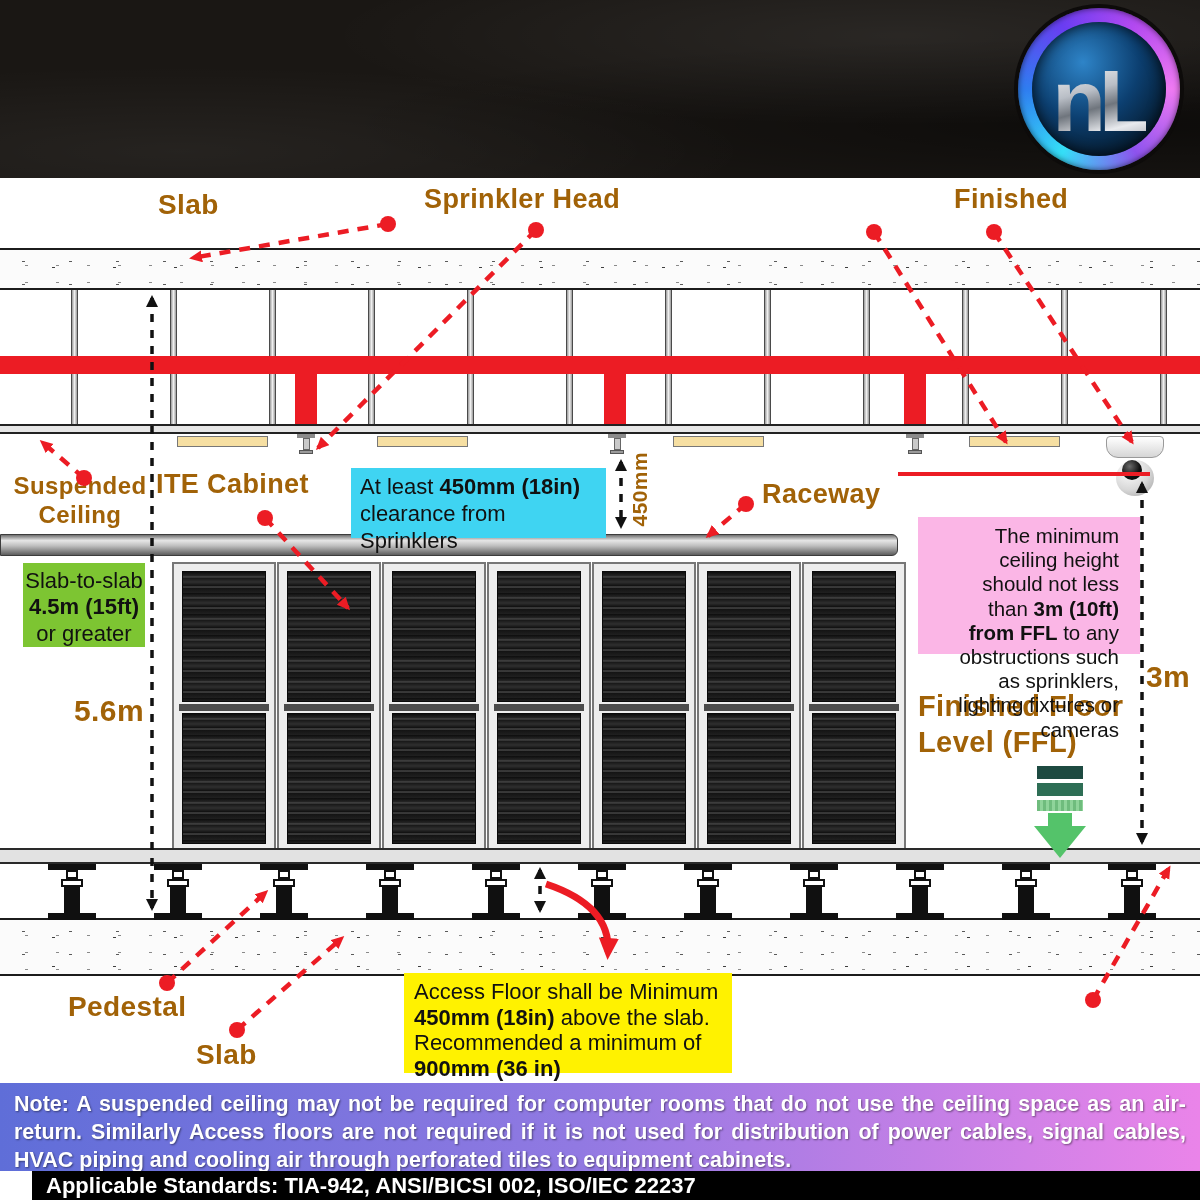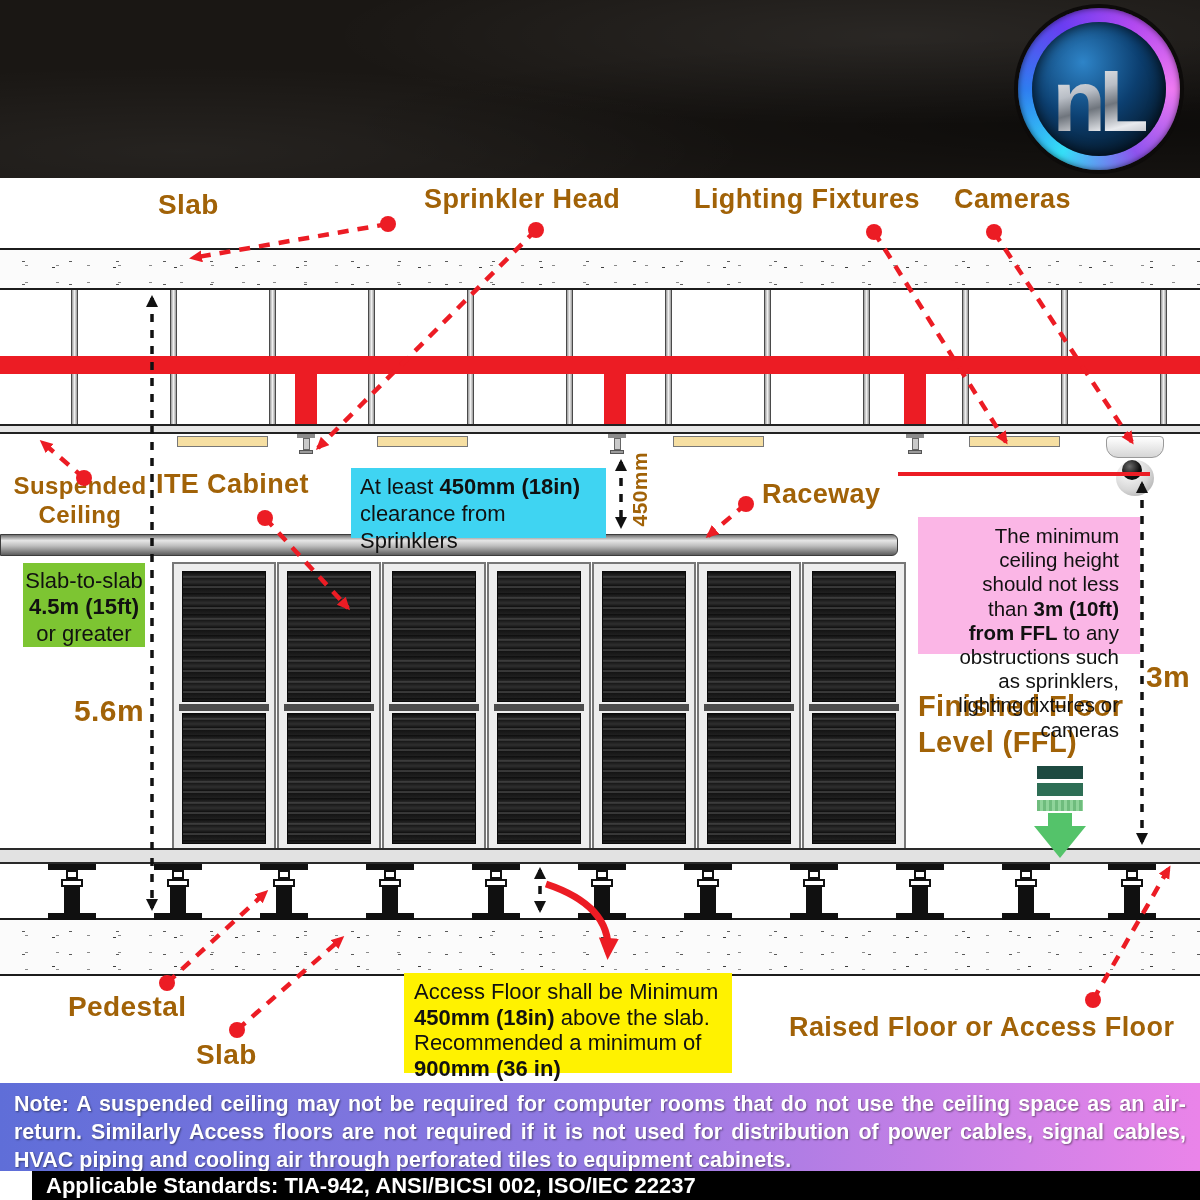--- a/index.html
+++ b/index.html
@@ -331,34 +331,32 @@
   <div class="abs" id="ffl-arrow">
     <div class="b1"></div>
     <div class="b2"></div>
     <div class="b3"></div>
     <div class="stem"></div>
     <div class="tri"></div>
   </div>
 
   <div class="lbl" id="lbl-slab-top">Slab</div>
   <div class="lbl" id="lbl-sprinkler">Sprinkler Head</div>
-  <div class="lbl" id="lbl-lighting">Lighting Fixtures</div>
-  <div class="lbl" id="lbl-cameras">Cameras</div>
+  <div class="lbl" id="lbl-cameras">Finished</div>
   <div class="lbl" id="lbl-susp">Suspended
 Ceiling</div>
   <div class="lbl" id="lbl-ite">ITE Cabinet</div>
   <div class="lbl" id="lbl-raceway">Raceway</div>
   <div class="lbl" id="lbl-45m">5.6m</div>
   <div class="lbl" id="lbl-3m">3m</div>
   <div class="lbl" id="lbl-450">450mm</div>
   <div class="lbl" id="lbl-ffl">Finished Floor
 Level (FFL)</div>
   <div class="lbl" id="lbl-pedestal">Pedestal</div>
   <div class="lbl" id="lbl-slab-bot">Slab</div>
-  <div class="lbl" id="lbl-raised">Raised Floor or Access Floor</div>
 
   <div class="box" id="box-cyan">
     <span>At least </span><b>450mm (18in)</b><span> clearance from Sprinklers</span>
   </div>
 
   <div class="box" id="box-green">
     <div>Slab-to-slab</div>
     <div style="font-weight:800">4.5m (15ft)</div>
     <div>or greater</div>
   </div>

